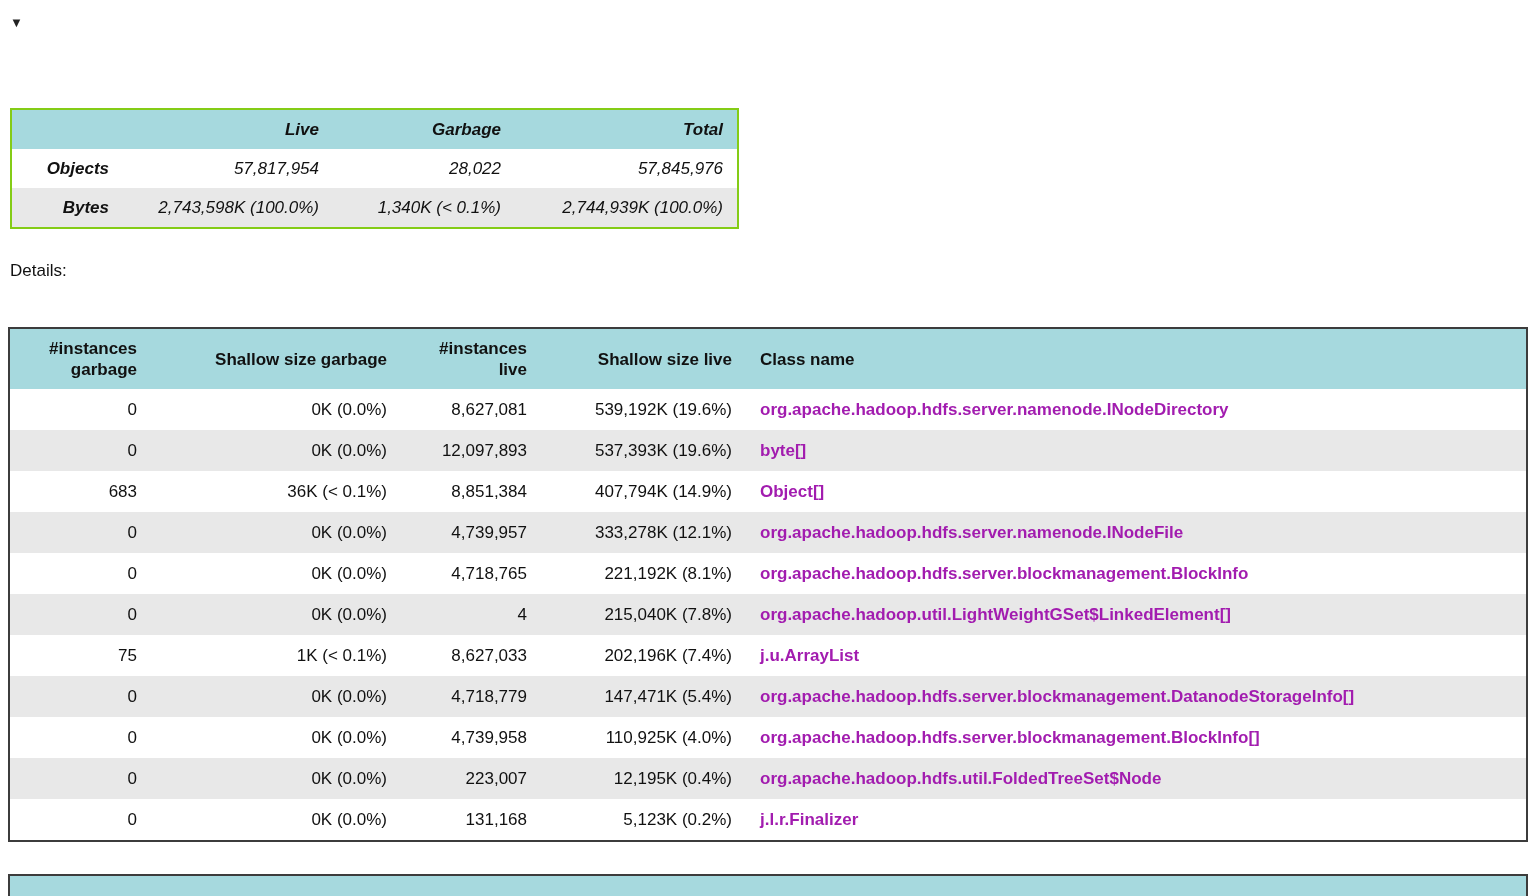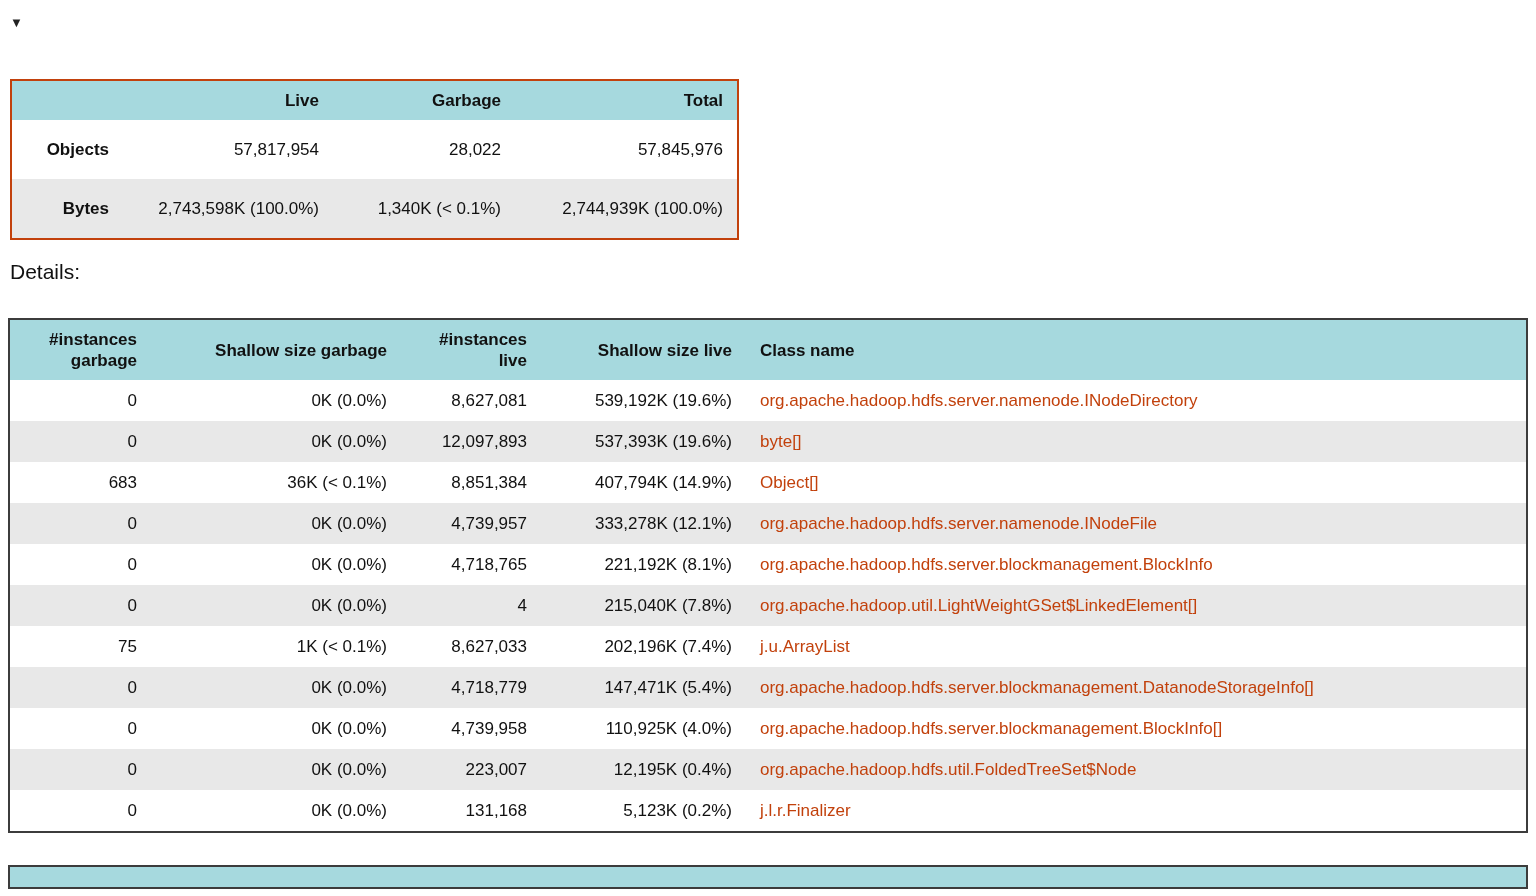--- a/index.html
+++ b/index.html
@@ -15,52 +15,52 @@
     margin: 4px 0 0 2px;
     font-size: 20px; font-weight: bold;
     display: flex; align-items: center; gap: 10px;
   }
   .tri { font-size: 13px; color: #222; cursor: pointer; line-height: 1; }
 
   table { border-collapse: collapse; table-layout: fixed; }
   th, td { font-size: 17px; line-height: 21px; }
 
   
-  .summary { margin-top: 50px; width: 727px; border: 2px solid #c2410c; margin-left: 2px; }
+  .summary { margin-top: 79px; width: 727px; border: 2px solid #84cc16; margin-left: 2px; font-style: italic; }
   .summary thead th {
     background: #a6d9de; font-weight: bold; text-align: right;
     padding: 9px 14px;
   }
-  .summary tbody th { font-weight: bold; text-align: right; padding: 19px 14px; }
+  .summary tbody th { font-weight: bold; text-align: right; padding: 9px 14px; }
   .summary tbody td { text-align: right; padding: 9px 14px; }
   .summary tr.alt { background: #e8e8e8; border-radius: 11px; }
   .summary .c-lbl { width: 112px; }
   .summary .c-live { width: 210px; }
   .summary .c-garb { width: 182px; }
   .summary .c-tot  { width: 223px; }
 
-  .details-label { margin: 20px 0 0 2px; font-size: 21px; }
+  .details-label { margin: 32px 0 0 2px; font-size: 17px; }
 
   
-  .details { margin-top: 34px; width: 1520px; border: 2px solid #3c3c3c; }
+  .details { margin-top: 46px; width: 1520px; border: 2px solid #3c3c3c; }
   .details thead th {
     background: #a6d9de; font-weight: bold; vertical-align: middle;
     padding: 9px 12px;
   }
   .details thead th.num { text-align: right; }
   .details thead th.cls { text-align: left; padding-left: 16px; }
   .details tbody td { padding: 10px 12px; }
   .details td.num { text-align: right; }
   .details td.cls { text-align: left; padding-left: 16px; white-space: nowrap; overflow: hidden; }
   .details tr.alt { background: #e8e8e8; }
   .details .c1 { width: 140px; }
   .details .c2 { width: 250px; }
   .details .c3 { width: 140px; }
   .details .c4 { width: 205px; }
-  .classlink { color: #c2410c; font-weight: normal; cursor: pointer; }
+  .classlink { color: #a21caf; font-weight: bold; cursor: pointer; }
 
   
   .next-table-header {
     margin-top: 32px; width: 1520px; height: 24px;
     background: #a6d9de; border: 2px solid #3c3c3c;
   }
 </style>
 </head>
 <body>
 

